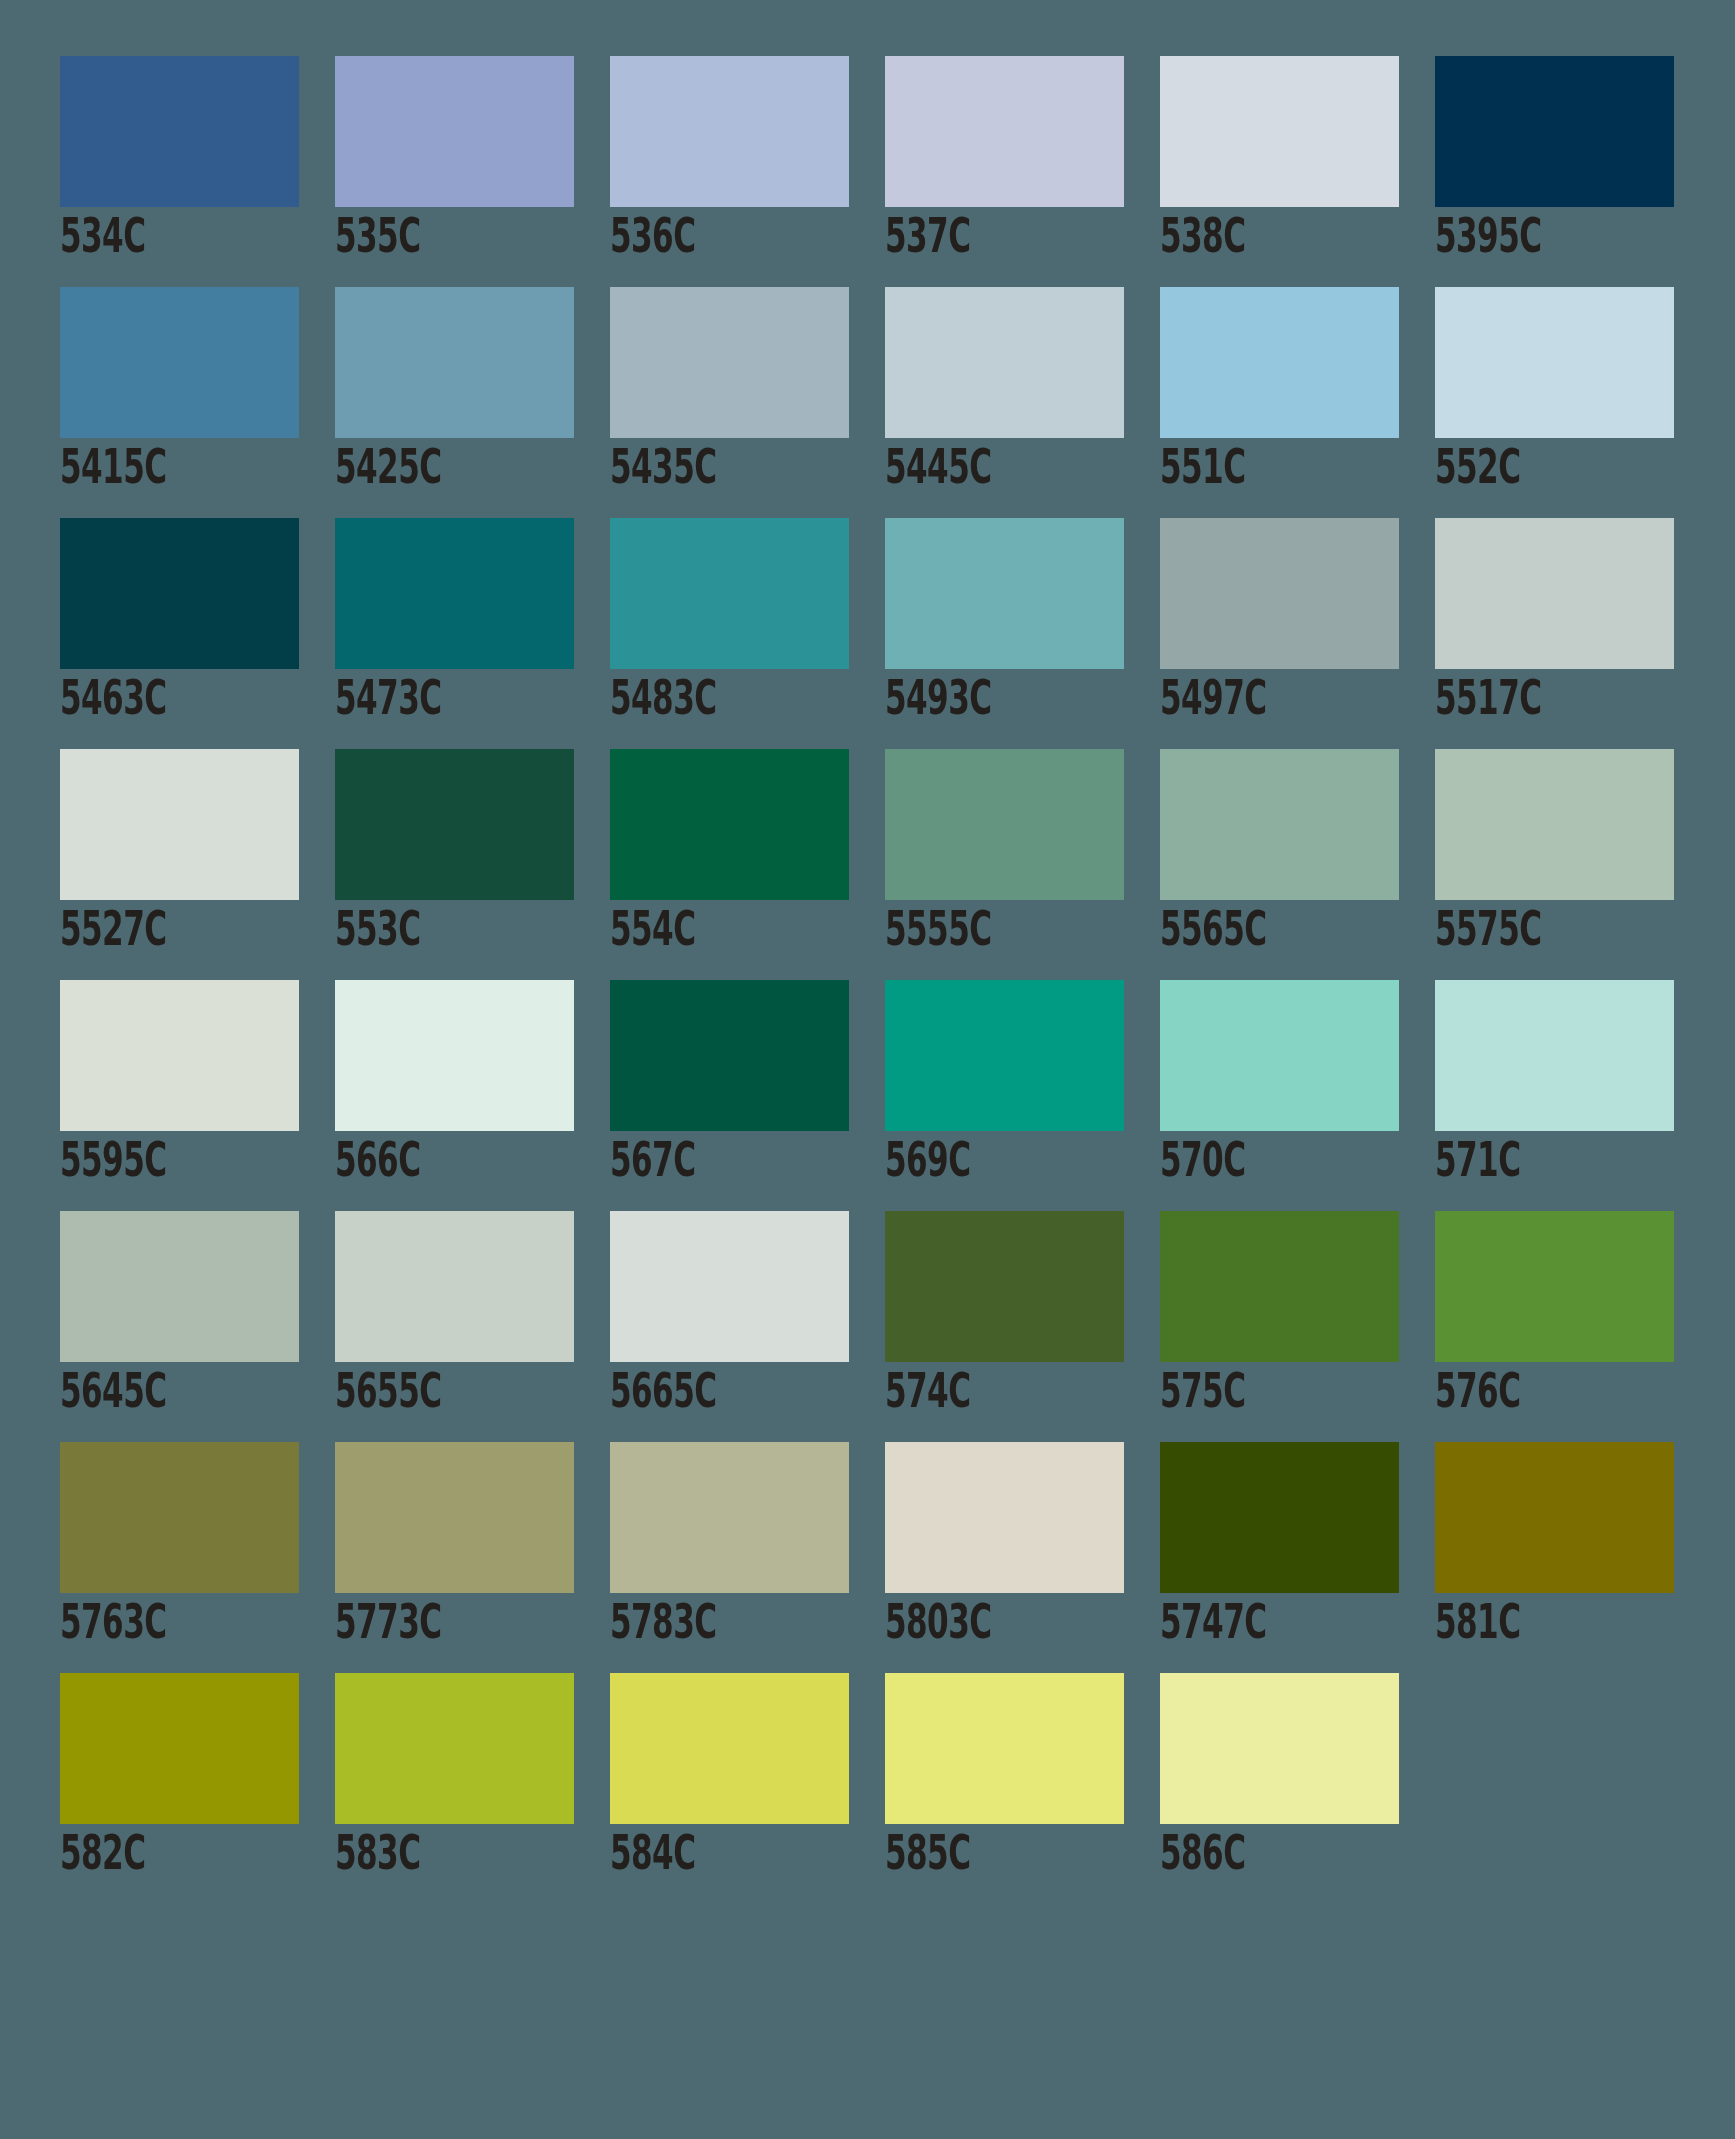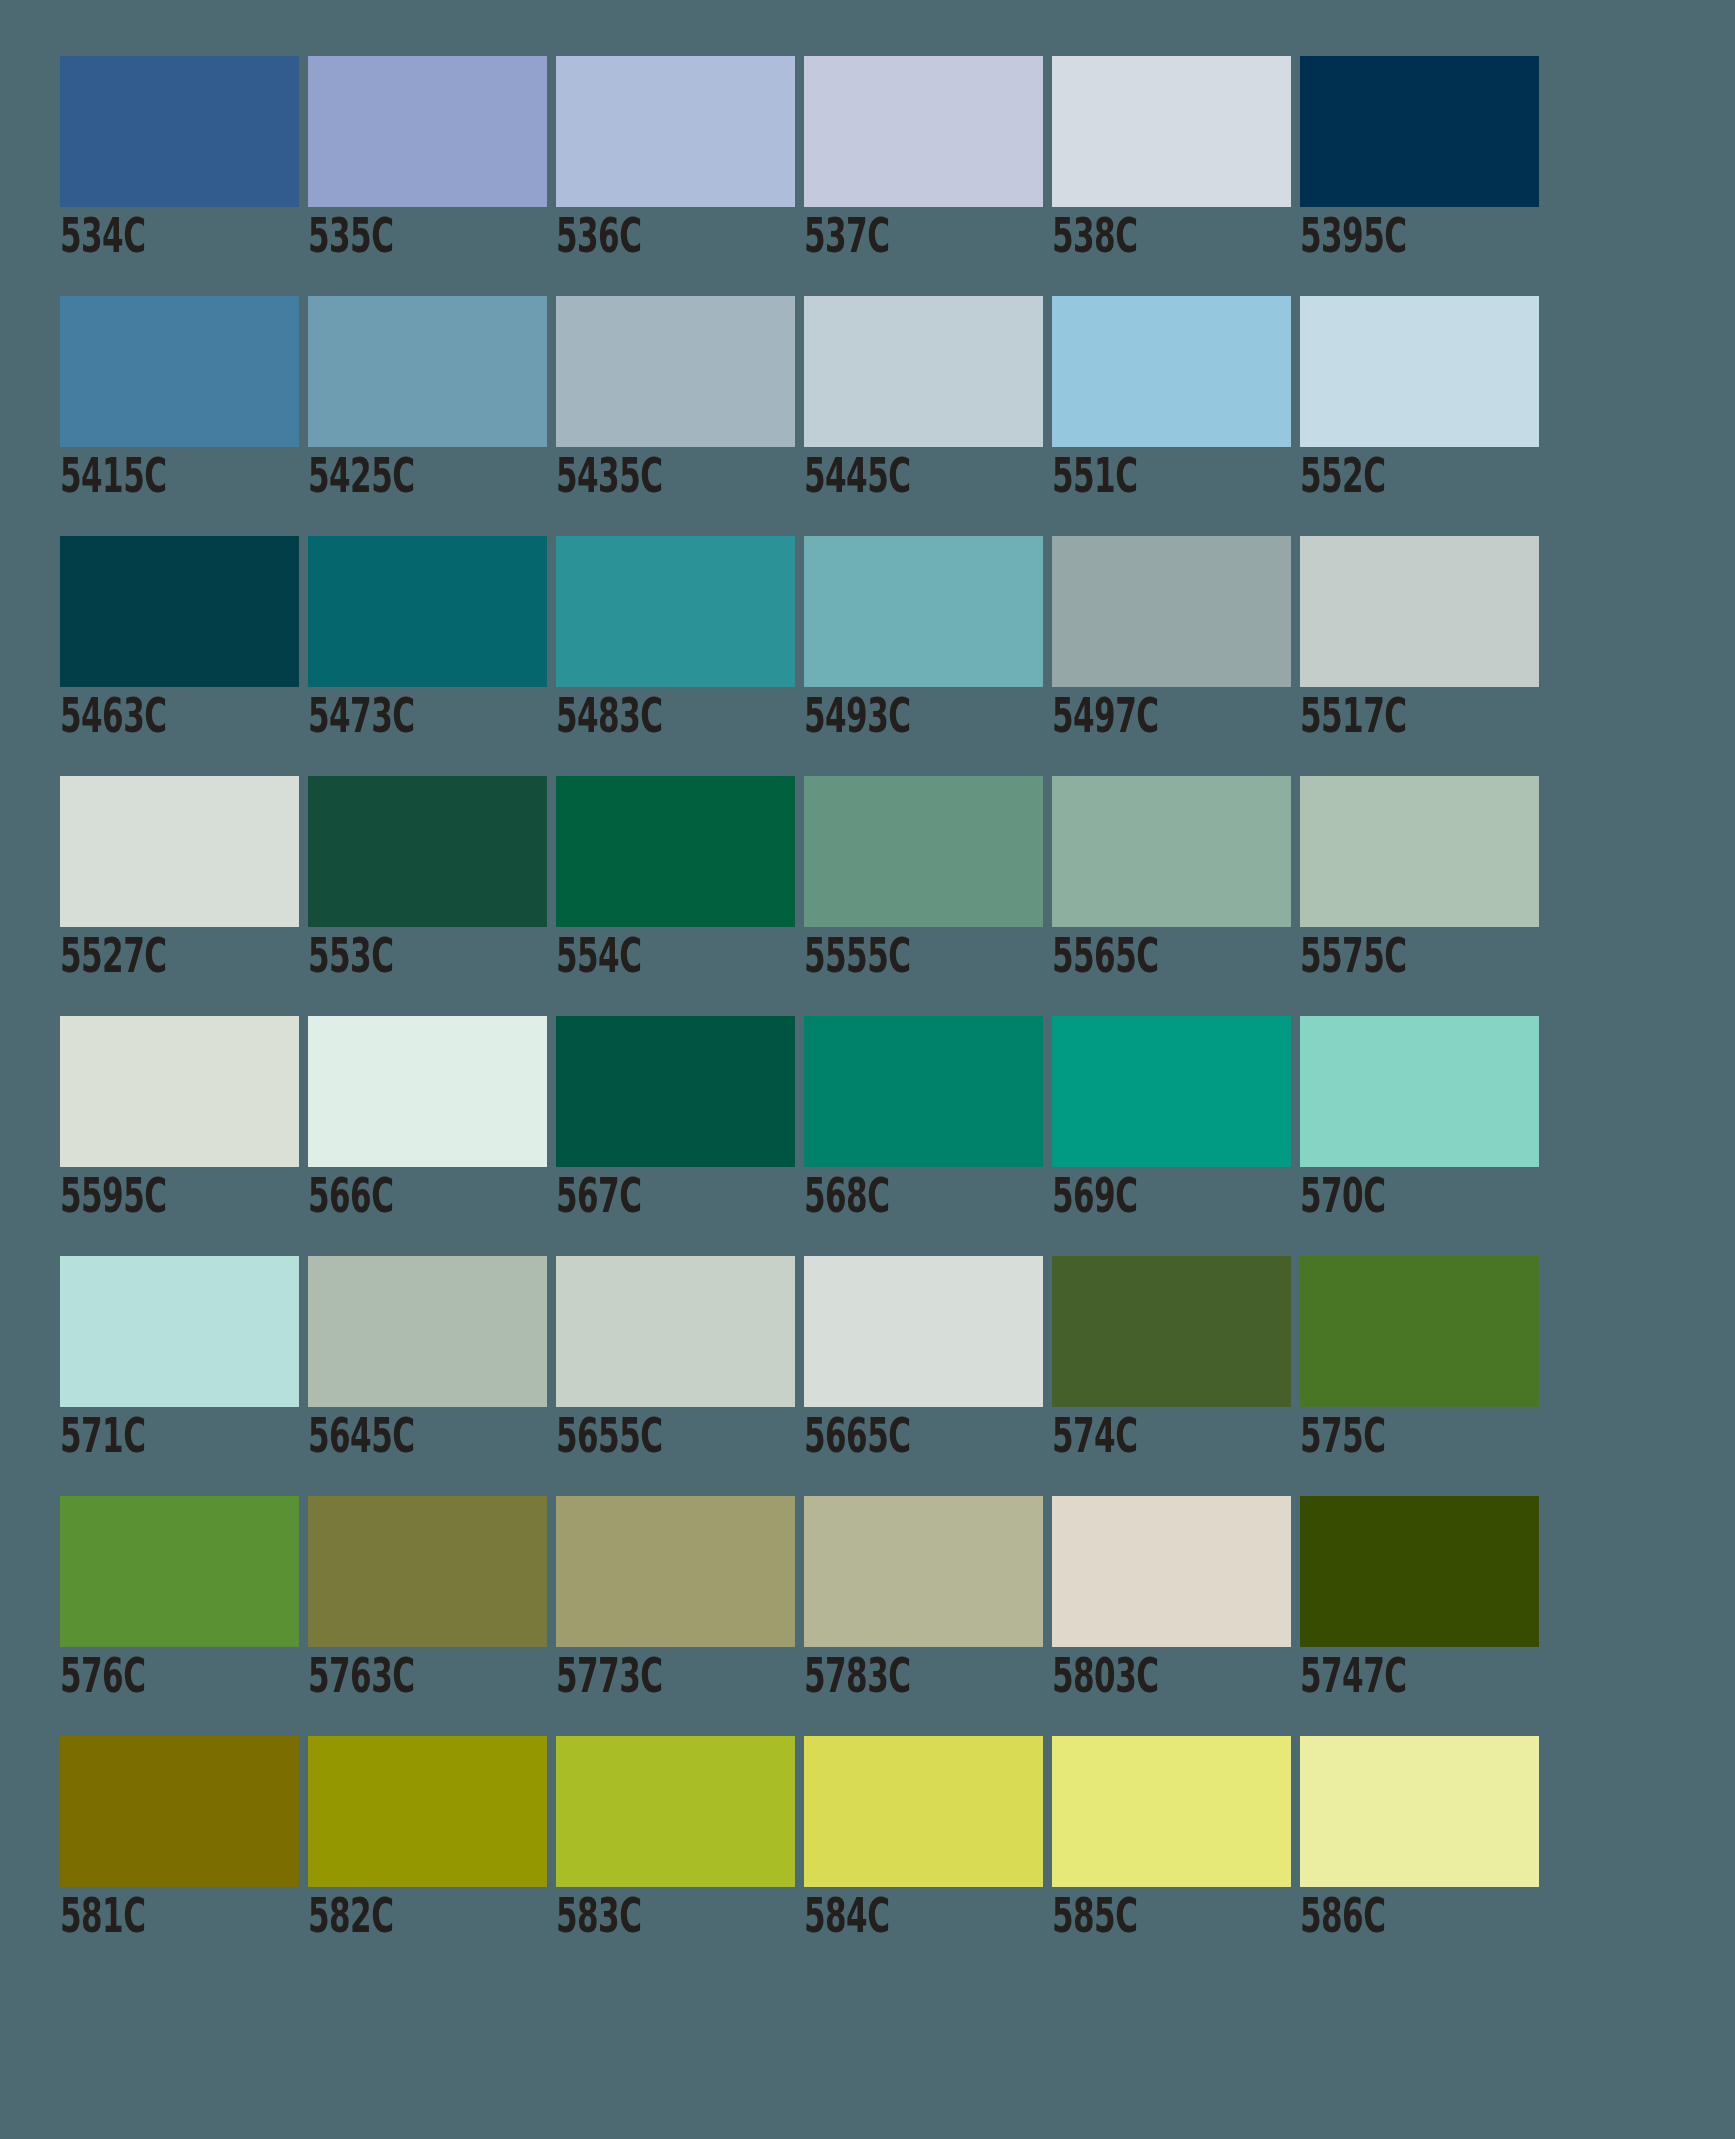--- a/index.html
+++ b/index.html
@@ -20,21 +20,20 @@
     height: 2140px;
     box-sizing: border-box;
     padding: 56px 0 0 60px;
   }
   .grid {
     display: grid;
     grid-template-columns: repeat(6, 239px);
     grid-column-gap: 36px;
     grid-row-gap: 0;
     grid-auto-rows: 231px;
-    gap: 9px;
   }
   .cell {
     width: 239px;
     height: 231px;
     position: relative;
   }
   .swatch {
     width: 239px;
     height: 151px;
     display: block;
@@ -165,24 +164,20 @@
       </div>
       <div class="cell">
         <span class="swatch" style="background: rgb(223, 239, 231);"></span>
         <span class="label">566C</span>
       </div>
       <div class="cell">
         <span class="swatch" style="background: rgb(0, 85, 64);"></span>
         <span class="label">567C</span>
       </div>
       <div class="cell">
-        <span class="swatch" style="background: rgb(0, 129, 106);"></span>
-        <span class="label">568C</span>
-      </div>
-      <div class="cell">
         <span class="swatch" style="background: rgb(0, 155, 130);"></span>
         <span class="label">569C</span>
       </div>
       <div class="cell">
         <span class="swatch" style="background: rgb(134, 212, 195);"></span>
         <span class="label">570C</span>
       </div>
       <div class="cell">
         <span class="swatch" style="background: rgb(181, 225, 218);"></span>
         <span class="label">571C</span>

